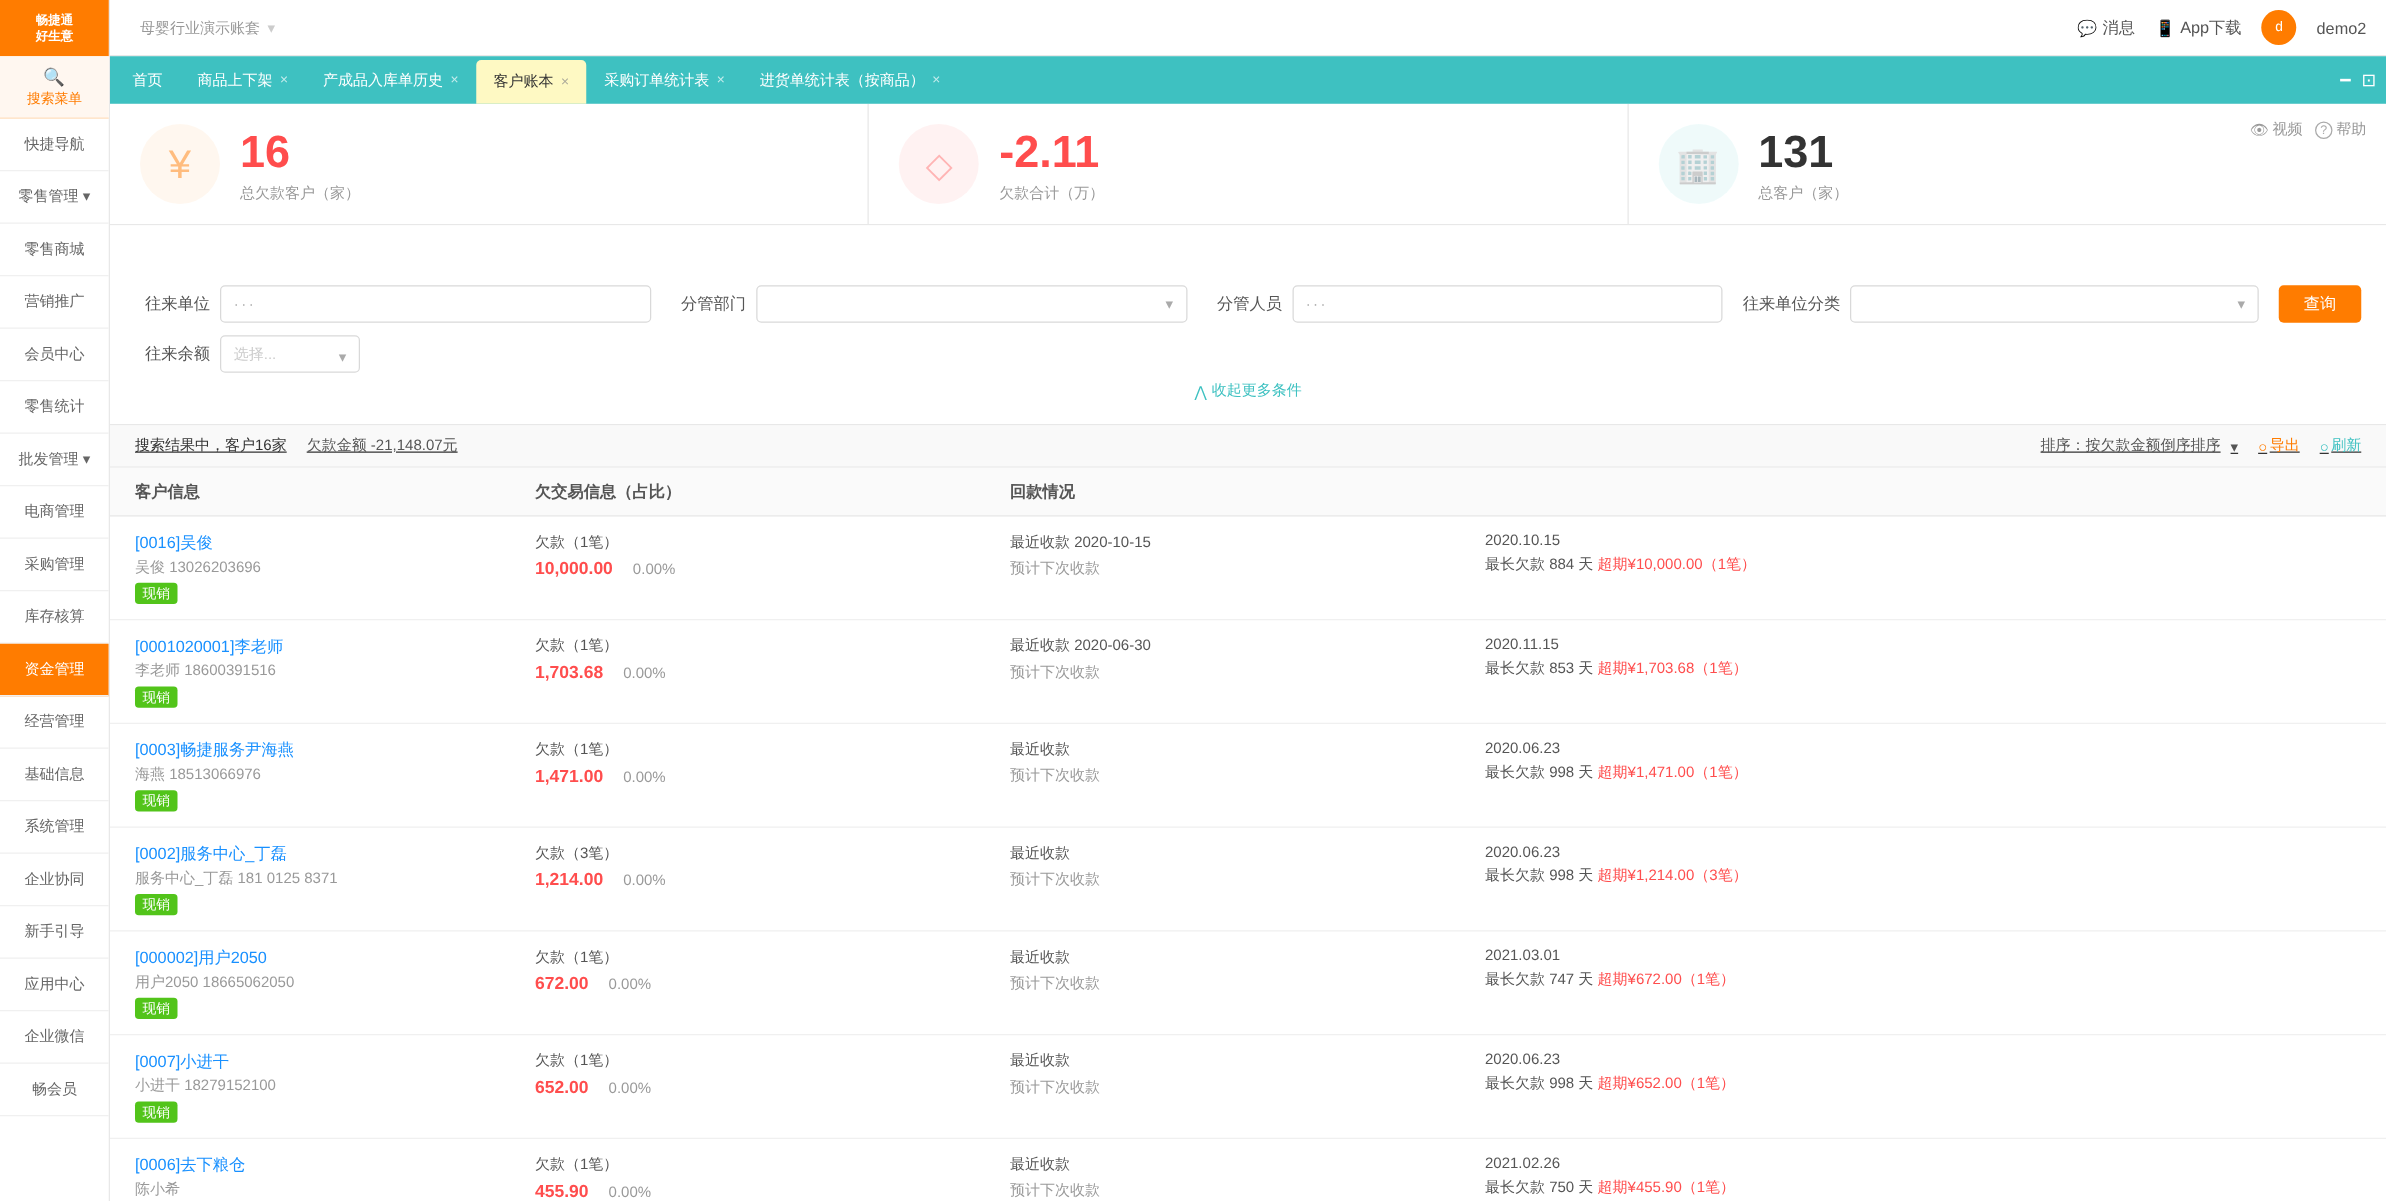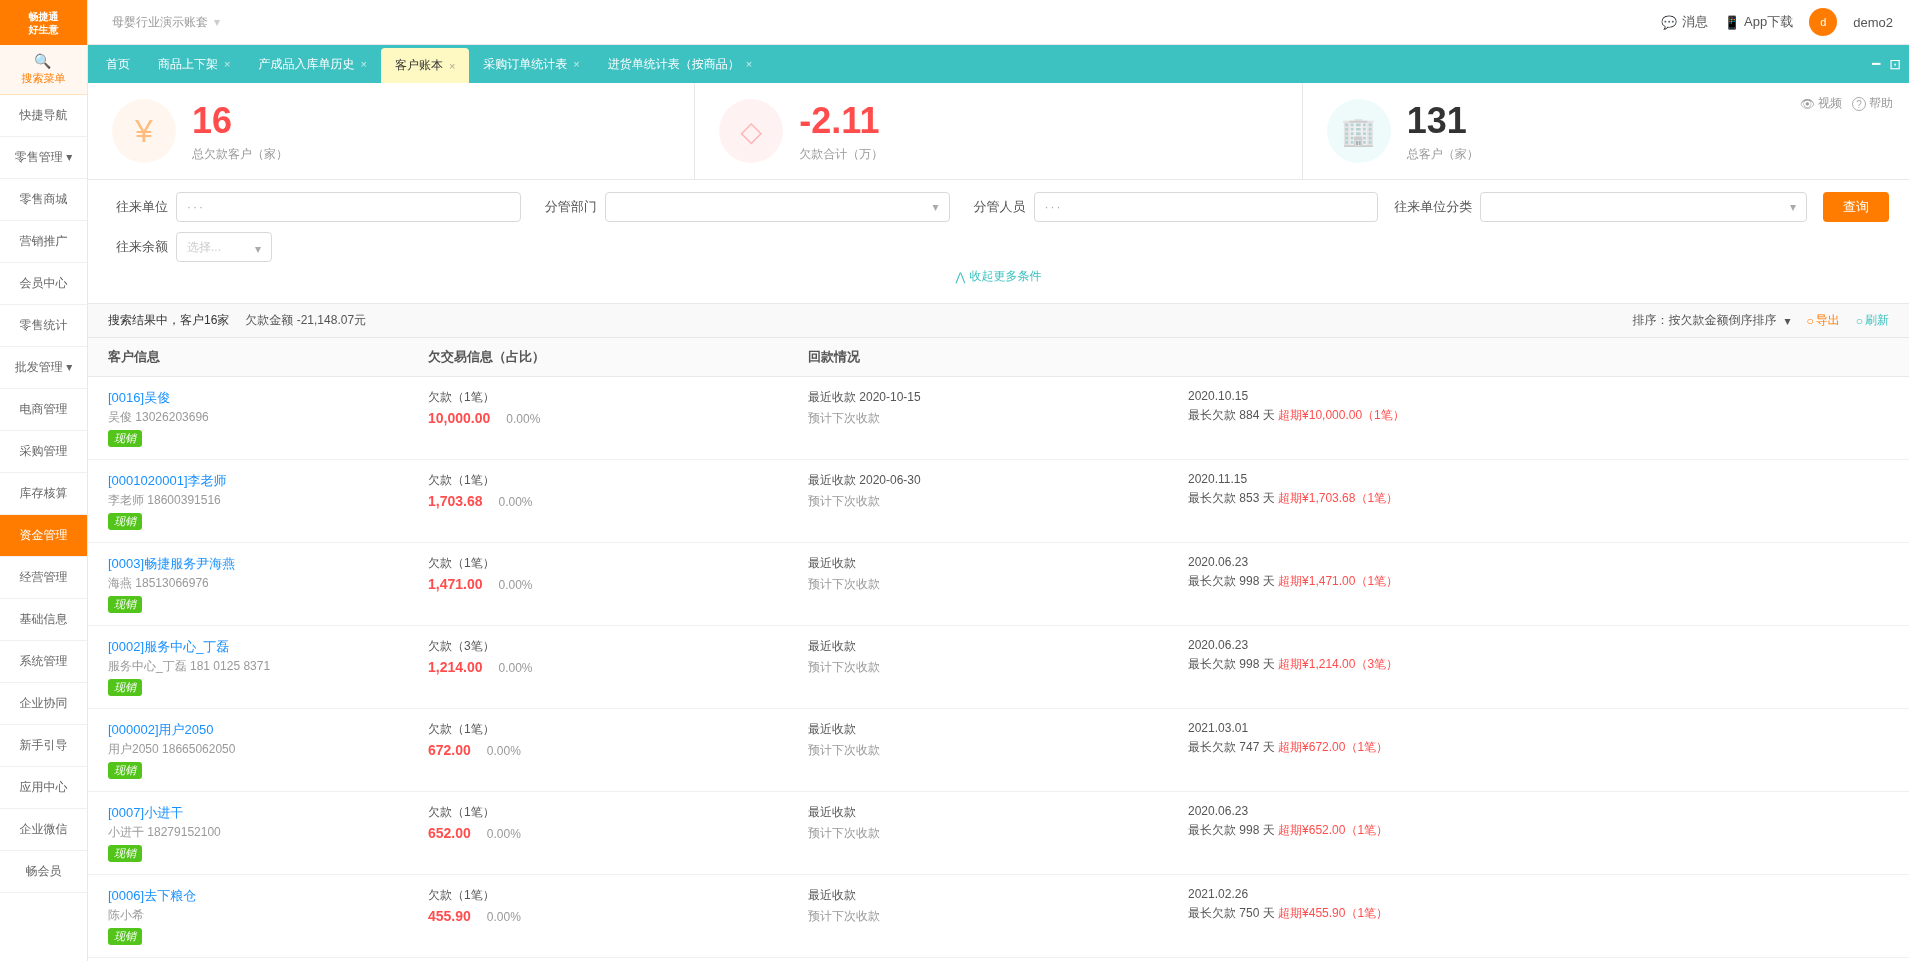--- a/index.html
+++ b/index.html
@@ -37,46 +37,46 @@
     .stat-card:last-child { border-right: none; }
     .stat-content { }
     .stat-number { font-size: 36px; font-weight: bold; color: #ff4d4d; }
     .stat-number.negative { color: #ff4d4d; }
     .stat-number.black { color: #333; font-weight: bold; }
     .stat-label { font-size: 12px; color: #999; margin-top: 4px; }
     .stat-card-help { position: absolute; top: 12px; right: 16px; display: flex; gap: 10px; font-size: 12px; color: #999; }
 
     
     .filter-area { background: #fff; padding: 12px 20px; border-bottom: 1px solid #e8e8e8; }
-    .filter-row { display: flex; align-items: center; gap: 16px; margin-bottom: 10px; }
+    .filter-row { display: flex; align-items: center; gap: 16px; margin-bottom: 10px; margin-top: 36px; }
     .filter-item { display: flex; align-items: center; gap: 8px; flex: 1; }
     .filter-label { color: #555; font-size: 13px; white-space: nowrap; min-width: 60px; text-align: right; }
     .filter-input { border: 1px solid #d9d9d9; border-radius: 4px; padding: 5px 10px; font-size: 12px; color: #333; flex: 1; height: 30px; background: #fff; display: flex; align-items: center; justify-content: space-between; cursor: pointer; }
     .filter-row-2 { display: flex; align-items: center; gap: 16px; }
     .filter-item-2 { display: flex; align-items: center; gap: 8px; }
-    .filter-select { border: 1px solid #d9d9d9; border-radius: 4px; padding: 5px 10px; font-size: 12px; width: 96px; height: 30px; display: flex; align-items: flex-end; justify-content: space-between; cursor: pointer; }
+    .filter-select { border: 1px solid #d9d9d9; border-radius: 4px; padding: 5px 10px; font-size: 12px; width: 112px; height: 30px; display: flex; align-items: flex-end; justify-content: space-between; cursor: pointer; }
     .query-btn { background: #ff7c00; color: #fff; border: none; border-radius: 4px; padding: 6px 20px; font-size: 13px; cursor: pointer; height: 30px; white-space: nowrap; }
     .collapse-row { display: flex; align-items: center; justify-content: center; padding: 6px 0; color: #3ec1c1; font-size: 12px; cursor: pointer; }
 
     
-    .result-info-row { background: #f9f9f9; padding: 8px 20px; display: flex; align-items: center; justify-content: space-between; border-bottom: 1px solid #e8e8e8; }
+    .result-info-row { background: #f9f9f9; padding: 8px 20px; display: flex; align-items: center; justify-content: space-between; border-bottom: 1px solid #e8e8e8; text-decoration: underline; }
     .result-actions { display: flex; align-items: center; gap: 16px; font-size: 12px; color: #555; }
     .sort-select { display: flex; align-items: center; gap: 4px; cursor: pointer; }
     .export-btn { color: #ff7c00; cursor: pointer; display: flex; align-items: center; gap: 2px; }
     .refresh-btn { color: #3ec1c1; cursor: pointer; display: flex; align-items: center; gap: 2px; }
 
     
     .table-container { background: #fff; overflow-y: auto; flex: 1; }
     .table-header { display: grid; grid-template-columns: 320px 380px 380px 1fr; padding: 10px 20px; background: #fafafa; border-bottom: 1px solid #e8e8e8; font-weight: bold; color: #555; font-size: 13px; position: sticky; top: 0; z-index: 2; }
     .table-row { display: grid; grid-template-columns: 320px 380px 380px 1fr; padding: 12px 20px; border-bottom: 1px solid #f0f0f0; align-items: start; }
 
     
     .customer-name { color: #1890ff; font-size: 13px; cursor: pointer; }
     .customer-sub { color: #999; font-size: 12px; margin-top: 2px; }
-    .customer-tag { display: inline-block; background: #52c41a; color: #fff; border-radius: 3px; padding: 1px 6px; font-size: 11px; margin-top: 4px; font-style: italic; }
+    .customer-tag { display: inline-block; background: #52c41a; color: #fff; border-radius: 3px; padding: 1px 6px; font-size: 11px; margin-top: 4px; }
 
     
     .debt-label { color: #555; font-size: 12px; }
     .debt-amount { color: #ff4d4d; font-size: 14px; font-weight: bold; margin-top: 4px; }
     .debt-ratio { color: #999; font-size: 12px; margin-left: 8px; }
 
     
     .recovery-info { font-size: 12px; color: #555; }
     .recovery-next { color: #999; margin-top: 4px; }
 

